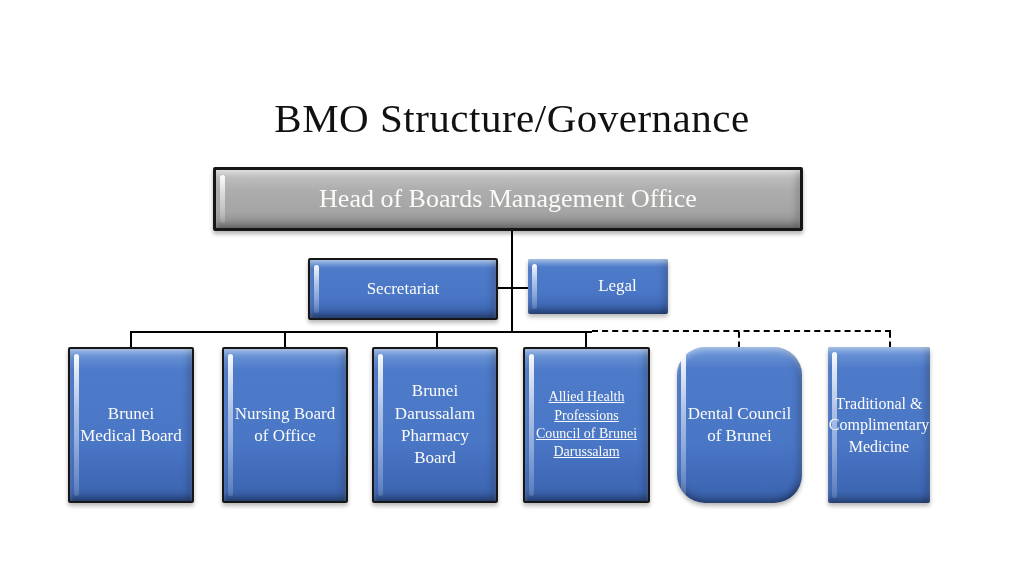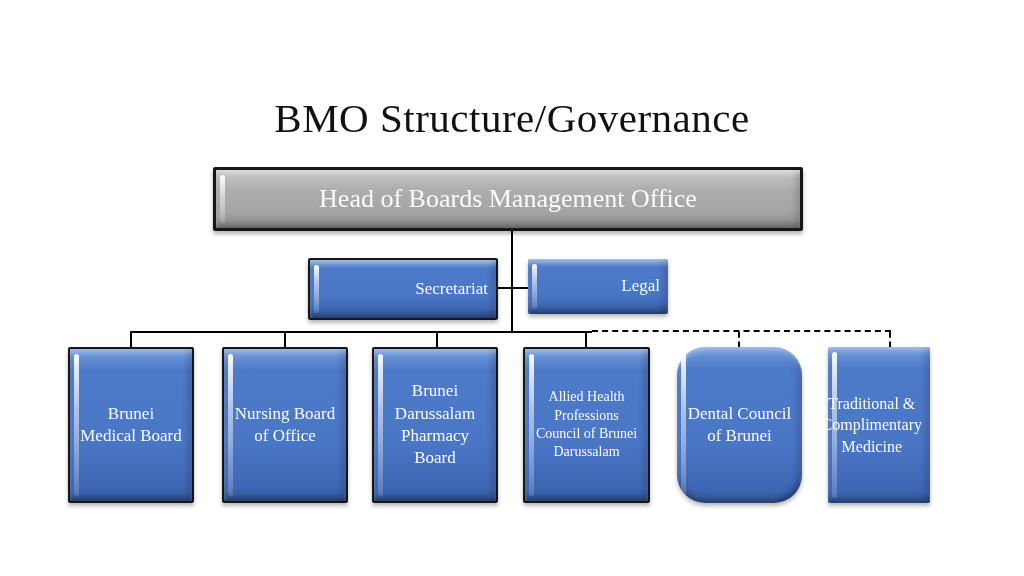--- a/index.html
+++ b/index.html
@@ -57,21 +57,20 @@
     font-size: 26px;
   }
 
   .blue-node {
     background: linear-gradient(180deg, #739cdb 0%, #4d7ac9 14%, #4a76c6 62%, #3a62ae 100%);
     box-shadow:
       0 3px 4px rgba(0,0,0,0.28),
       inset 0 5px 7px -3px rgba(255,255,255,0.55),
       inset -6px 0 8px -4px rgba(0,0,0,0.3),
       inset 0 -8px 10px -5px rgba(0,0,0,0.45);
-    justify-content: flex-end;
   }
   .bordered { border: 2px solid #161616; }
 
   .line {
     position: absolute;
     background: #000000;
   }
   .dashed-h {
     position: absolute;
     height: 0;
@@ -87,21 +86,21 @@
 
   
   #node-secretariat { left: 308px; top: 258px; width: 190px; height: 62px; font-size: 17px; }
   #node-legal       { left: 528px; top: 259px; width: 140px; height: 55px; font-size: 17px; padding-left: 47px; }
 
   
   .board { top: 347px; height: 156px; font-size: 17px; }
   #board-0 { left: 68px;  width: 126px; }
   #board-1 { left: 222px; width: 126px; }
   #board-2 { left: 372px; width: 126px; }
-  #board-3 { left: 523px; width: 127px; font-size: 14px; }
+  #board-3 { left: 523px; width: 127px; font-size: 14px; text-decoration: underline; }
   #board-4 { left: 677px; width: 125px; border-radius: 28px; }
   #board-5 { left: 828px; width: 102px; font-size: 16px; }
 </style>
 </head>
 <body>
 
 <div id="canvas">
 
   <div class="title">BMO Structure/Governance</div>
 

